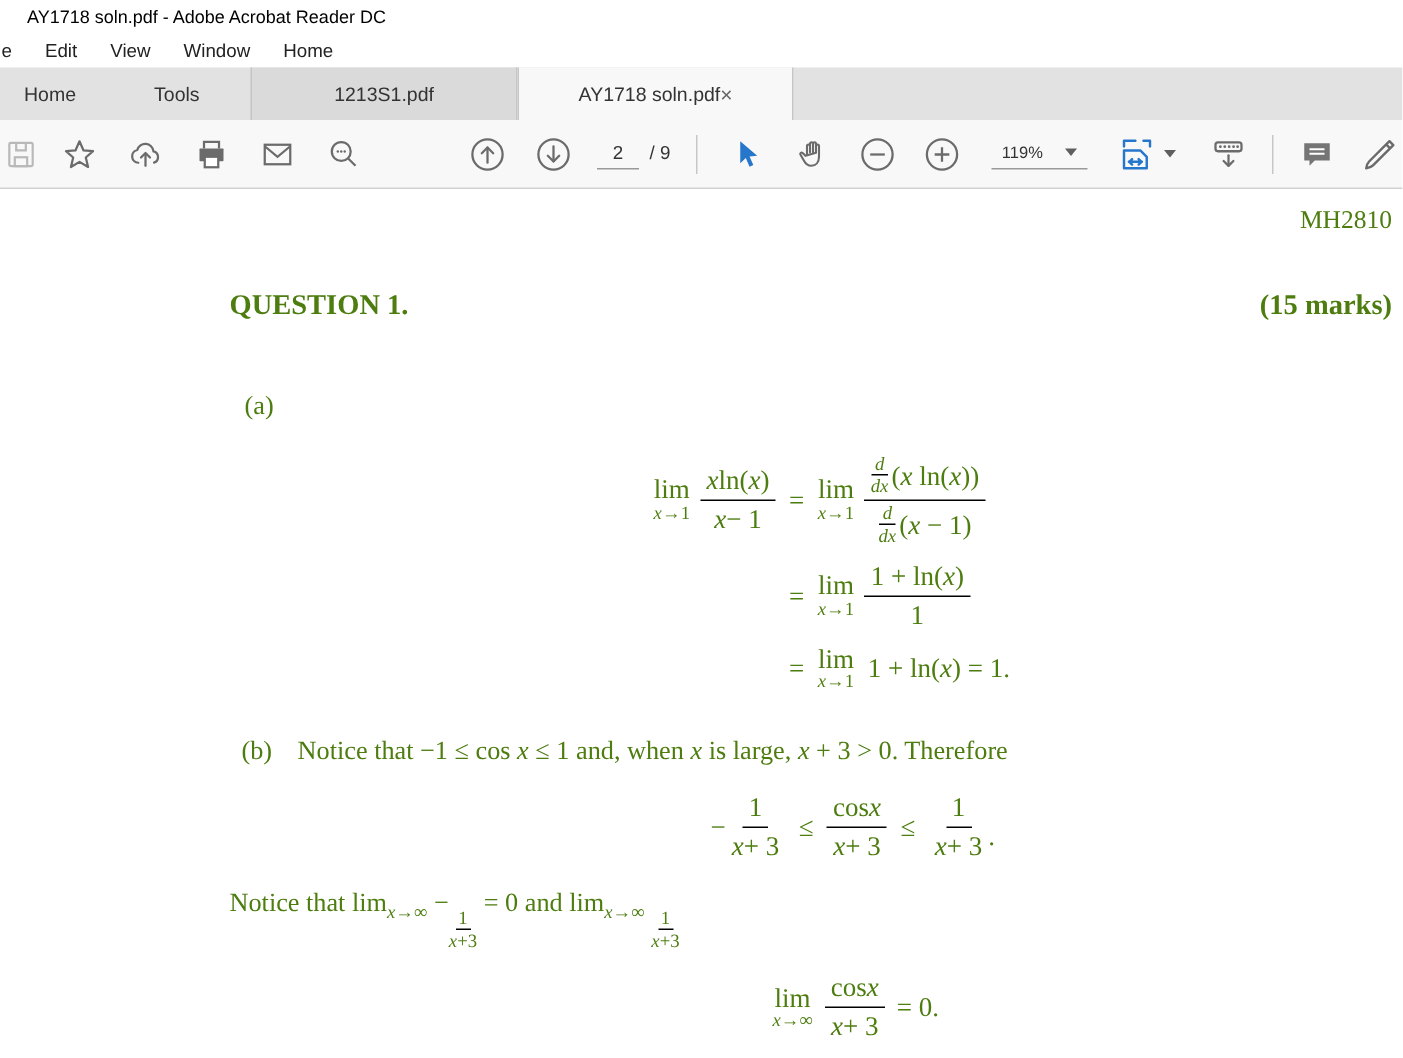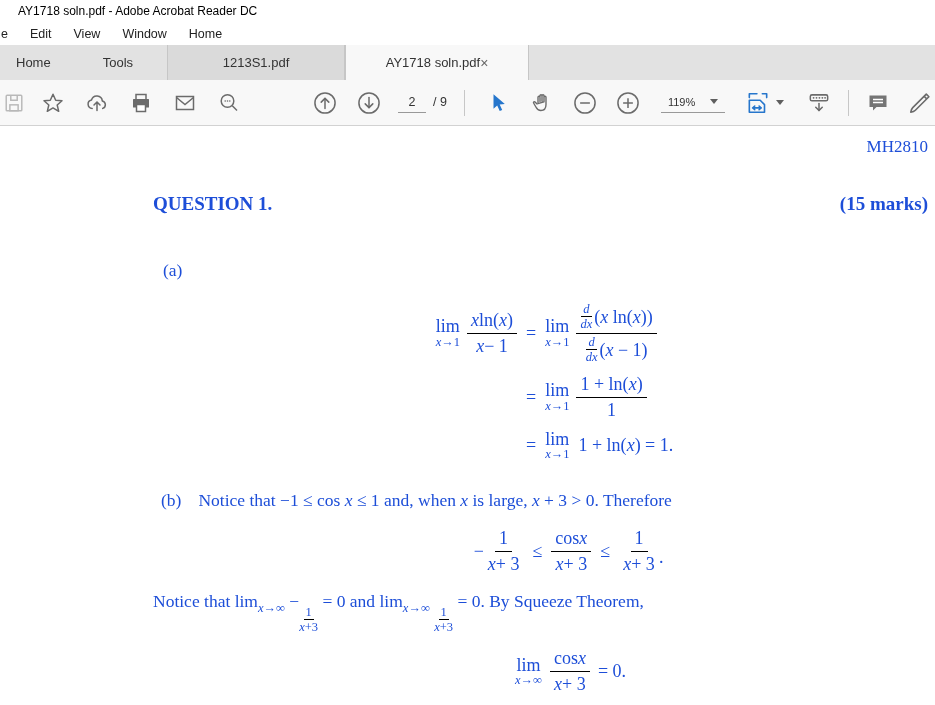--- a/index.html
+++ b/index.html
@@ -32,21 +32,21 @@
   .page-input { width:28px; height:20px; border:none; border-bottom:1px solid #999;
     background:transparent; text-align:center; font-size:12.5px; color:#333; padding:0; }
   .page-total { font-size:12.5px; color:#333; margin-left:7px; }
   .zoom-ctrl { display:flex; align-items:center; gap:15px; border-bottom:1px solid #999;
     padding:3px 7px 4px 7px; margin-left:20px; }
   .zoom-val { font-size:11px; color:#333; }
   .caret-down { width:0; height:0; border-left:4px solid transparent;
     border-right:4px solid transparent; border-top:5px solid #5f5f5f; }
   .fit-group { display:flex; align-items:center; gap:5px; margin-left:20px; }
   
-  .doc { height:579px; background:#fff; color:#1d4ed8; overflow:hidden;
+  .doc { height:579px; background:#fff; color:#4d7c0f; overflow:hidden;
     font-family:"Liberation Serif", serif; padding:0 7px 0 153px; }
   .rm { font-style:normal; }
   .it { font-style:italic; }
   .mh-line { text-align:right; padding-top:11px; font-size:17px; }
   .q-row { display:flex; justify-content:space-between; margin-top:36px;
     font-size:19px; font-weight:bold; }
   .part-a-label { margin-top:45px; margin-left:10px; font-size:17.5px; }
   
   .frac { display:inline-flex; flex-direction:column; align-items:center; flex:none; }
   .frac .num { padding:0 4px 2px; border-bottom:1px solid #000; display:inline-flex; align-items:center; }
@@ -355,21 +355,21 @@
     </span>
     <span class="tail-period">.</span>
   </div>
 
   <div class="squeeze"><span class="rm">Notice that lim</span><span class="isub"><span class="it">x</span><span class="rm">→∞</span></span><span class="rm"> −</span><span class="sfrac">
         <span class="sf-num"><span class="rm">1</span></span>
         <span class="sf-den"><span class="it">x</span><span class="rm">+3</span></span>
       </span><span class="rm"> = 0 and lim</span><span class="isub"><span class="it">x</span><span class="rm">→∞</span></span><span class="rm">  </span><span class="sfrac">
         <span class="sf-num"><span class="rm">1</span></span>
         <span class="sf-den"><span class="it">x</span><span class="rm">+3</span></span>
-      </span><span class="rm"> = 0. By Squeeze Theorem,</span></div>
+      </span></div>
 
   <div class="eq-b2">
     <span class="limu">
       <span class="limword">lim</span>
       <span class="limsub"><span class="it">x</span><span class="rm">→∞</span></span>
     </span>
     <span class="frac">
       <span class="num">
           <span class="rm">cos </span>
           <span class="it">x</span>

